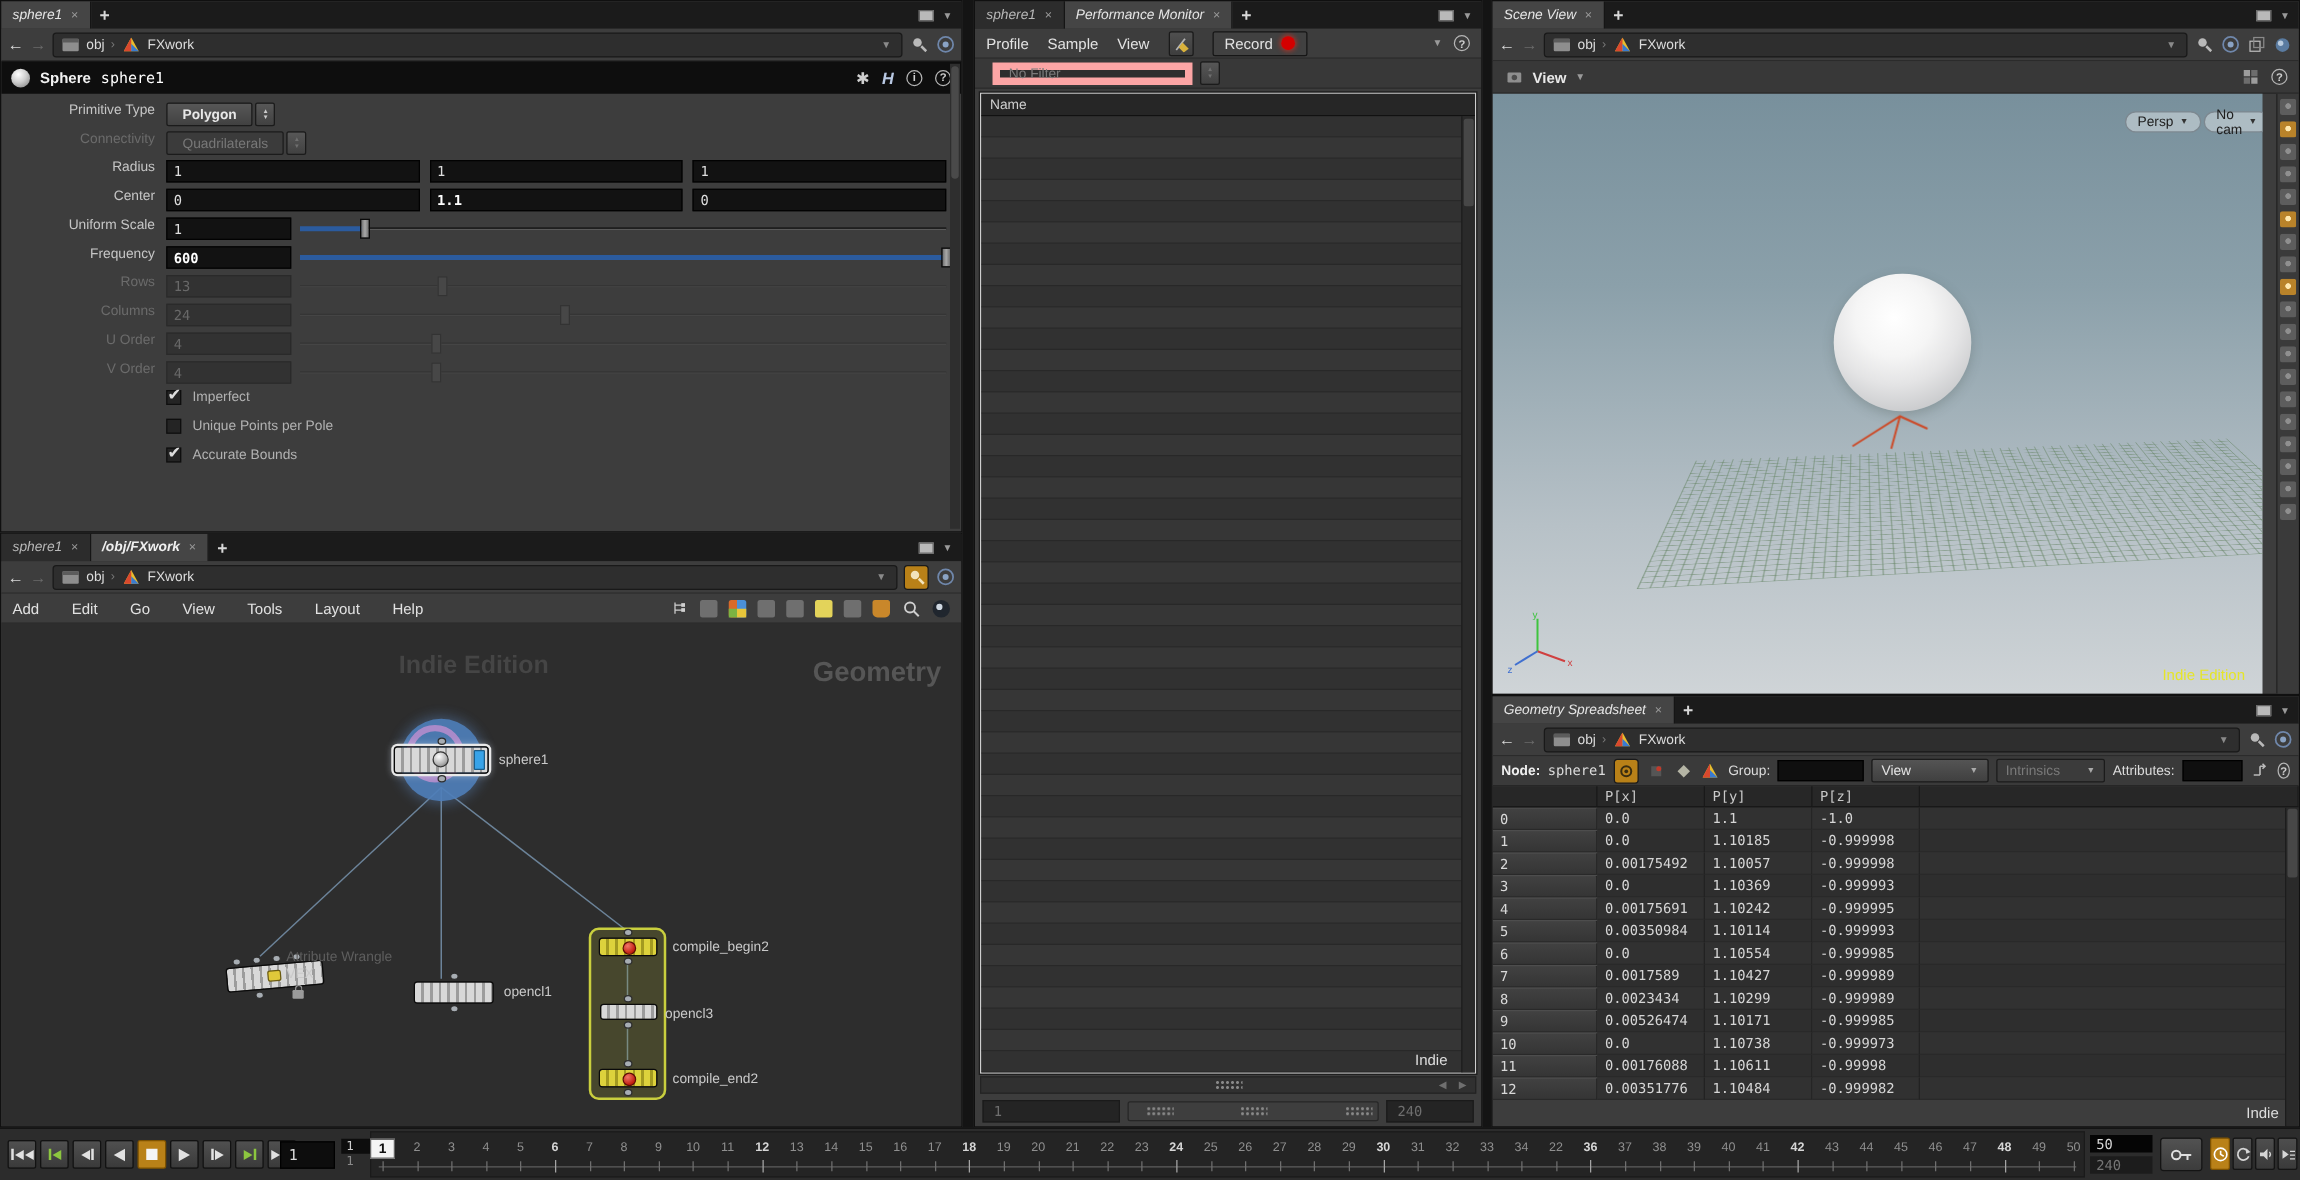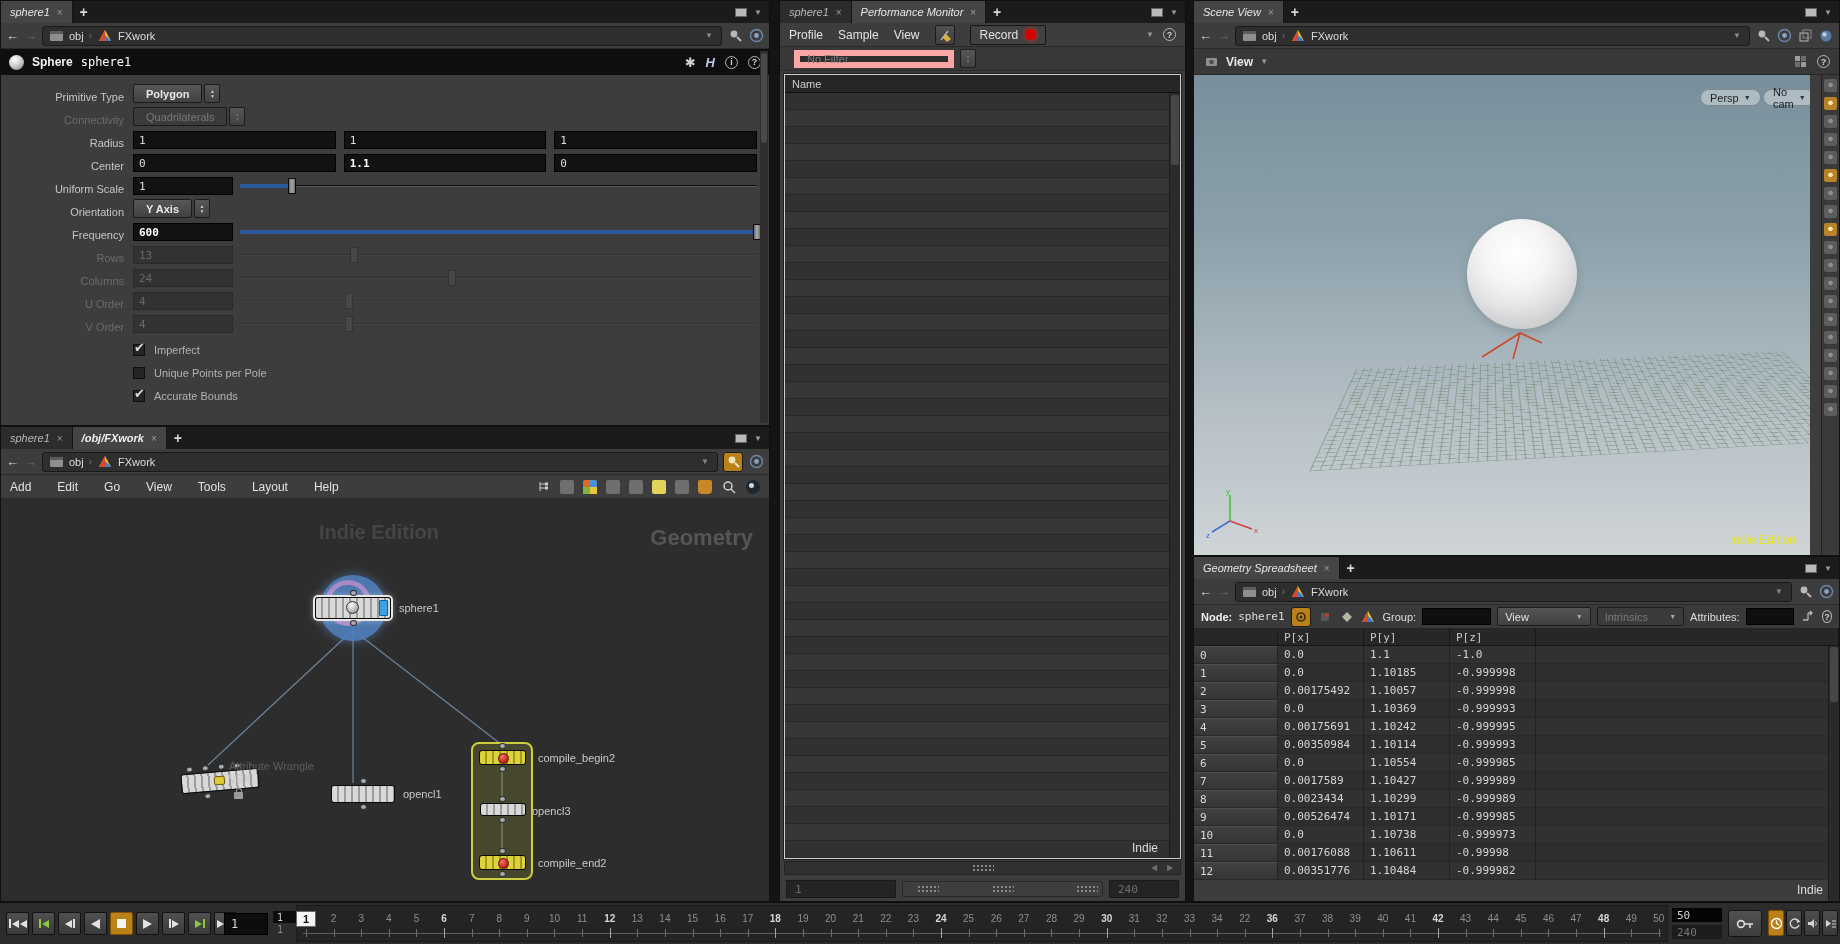--- a/index.html
+++ b/index.html
@@ -36,21 +36,21 @@
                justify-content:center;font-size:9px;color:#cfcfcf;font-weight:bold;}
   .gear{color:#cfcfcf;font-size:13px;}
   .hicon{color:#b9c9e2;font-weight:bold;font-style:italic;font-size:13px;text-shadow:0 0 1px #223;}
   
   .node-header{height:26px;background:#0e0e0e;display:flex;align-items:center;gap:8px;padding:0 8px;flex:none;}
   .ball{width:15px;height:15px;border-radius:50%;background:radial-gradient(circle at 38% 30%,#fff,#cfcfcf 45%,#8f8f8f 85%);}
   .ntype{color:#f2f2f2;font-weight:bold;font-size:12px;}
   .nname{color:#fff;font-family:"DejaVu Sans Mono",monospace;font-size:12px;}
   .hdr-icons{margin-left:auto;display:flex;gap:10px;align-items:center;}
   #param-rows{padding-top:5px;overflow:hidden;}
-  .prow{display:flex;align-items:flex-end;height:21px;margin:2px 12px 2px 0;}
+  .prow{display:flex;align-items:flex-start;height:21px;margin:2px 12px 2px 0;}
   .plabel{width:132px;text-align:right;padding-right:9px;color:#c6c6c6;flex:none;}
   .plabel.dis{color:#6b6b6b;}
   .pfield{height:18px;background:#121212;border:1px solid #020202;color:#dedede;
           font-family:"DejaVu Sans Mono",monospace;font-size:11px;display:flex;align-items:center;padding:0 5px;}
   .pfield.bold{font-weight:bold;color:#fff;}
   .pfield.dis{background:#323232;color:#686868;border-color:#2a2a2a;}
   .pfield.sfield{width:100px;flex:none;}
   .triple{display:flex;flex:1;gap:8px;}
   .triple .pfield{flex:1;}
   .pdrop{background:linear-gradient(#575757,#414141);border:1px solid #1b1b1b;border-radius:2px;color:#e8e8e8;
@@ -319,28 +319,20 @@
       <div class="prow">
         <div class="plabel">Uniform Scale</div>
         <div class="pfield sfield">1</div>
         <div class="slider">
           <div class="groove"></div>
           <div class="fill" style="width: 10%;"></div>
           <div class="handle" style="left: 10%;"></div>
         </div>
       </div>
       <div class="prow">
-        <div class="plabel">Orientation</div>
-        <div class="pdrop">Y Axis</div>
-        <div class="spin">
-          <span class="sarr">▲</span>
-          <span class="sarr">▼</span>
-        </div>
-      </div>
-      <div class="prow">
         <div class="plabel">Frequency</div>
         <div class="pfield sfield bold">600</div>
         <div class="slider">
           <div class="groove"></div>
           <div class="fill" style="width: 100%;"></div>
           <div class="handle" style="left: 100%;"></div>
         </div>
       </div>
       <div class="prow">
         <div class="plabel dis">Rows</div>

